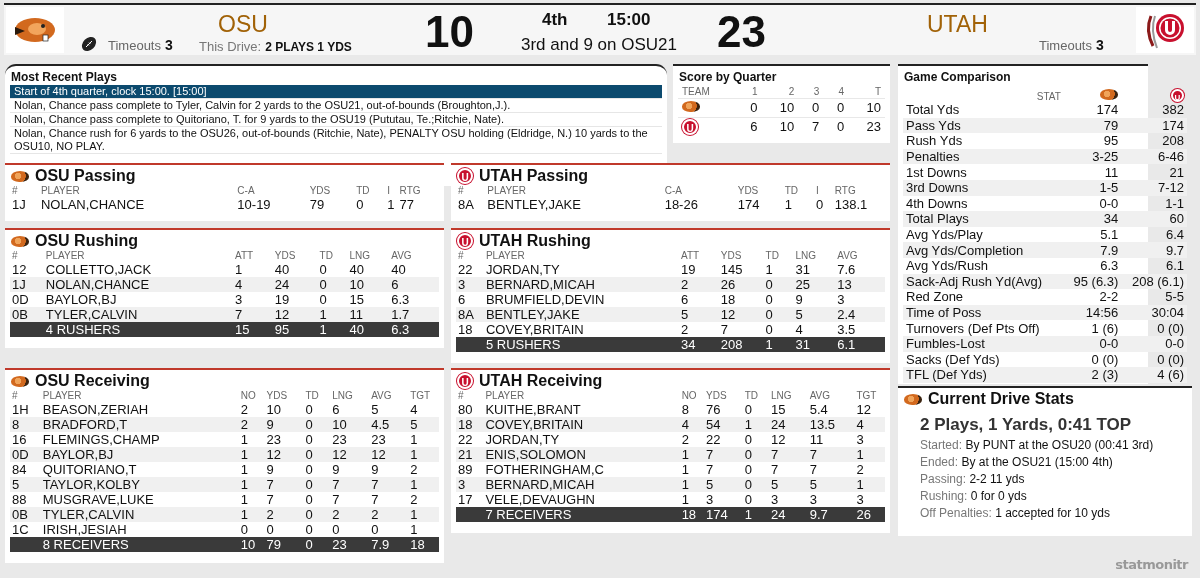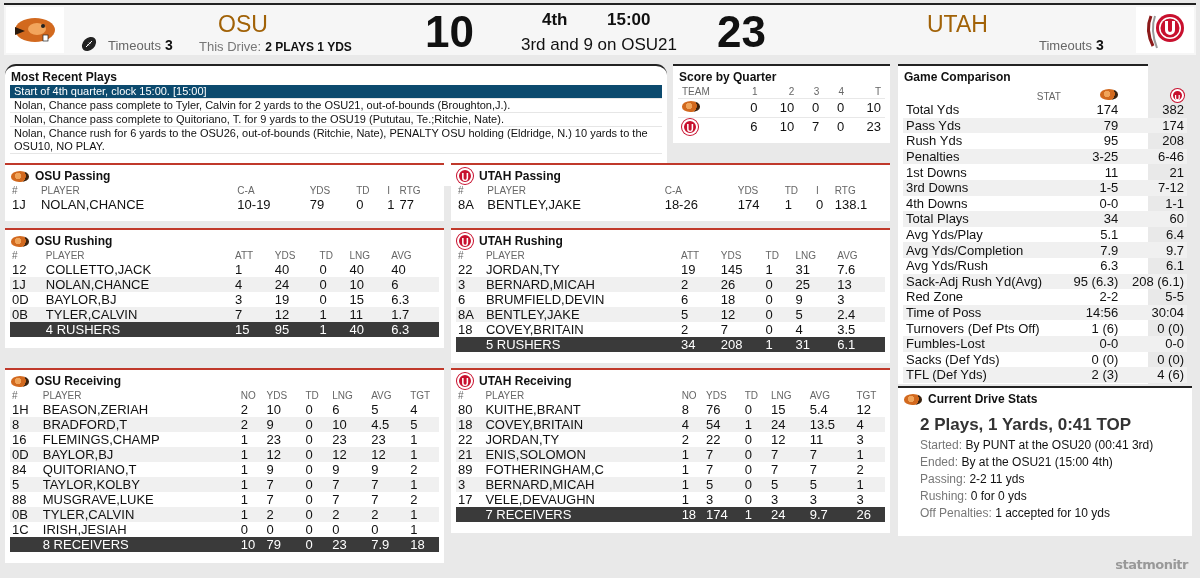--- a/index.html
+++ b/index.html
@@ -18,21 +18,21 @@
   .drive b { color: #111; font-size: 12px; font-weight: bold; margin-left: 4px; }
   .big-score { position: absolute; top: 2px; font-size: 44px; font-weight: bold; color: #111; }
   .qtr { position: absolute; top: 5px; left: 538px; font-size: 17px; font-weight: bold; }
   .clock { position: absolute; top: 5px; left: 603px; font-size: 17px; font-weight: bold; }
   .down { position: absolute; top: 30px; left: 517px; font-size: 17px; }
 
   
   .panel { position: absolute; background: #fff; border-top: 2px solid #222; }
   .panel.red { border-top: 2px solid #c0392b; }
   .panel-title { font-size: 12px; font-weight: bold; padding: 3px 6px 0 6px; height: 19px; display:flex; align-items:center; gap:6px; }
-  .panel-title .ttl { font-size: 12px; text-align: right; }
+  .panel-title .ttl { font-size: 16px; text-align: right; }
 
   .plays { left: 5px; top: 64px; width: 662px; height: 122px; border-radius: 11px; }
   .play { font-size: 11px; line-height: 13px; padding: 0 4px; margin: 0 5px; border-bottom: 1px solid #e6e6e6; }
   .play.active { background: #0c4a6e; color: #fff; }
 
   .sbq { left: 673px; top: 64px; width: 217px; height: 79px; }
   table { border-collapse: collapse; width: 100%; }
   .sbq table { margin: 0 5px; width: 207px; }
   .sbq th { font-size: 10px; color: #666; font-weight: normal; text-align: right; padding: 0 4px; height: 13px; }
   .sbq th.l { text-align: left; }

